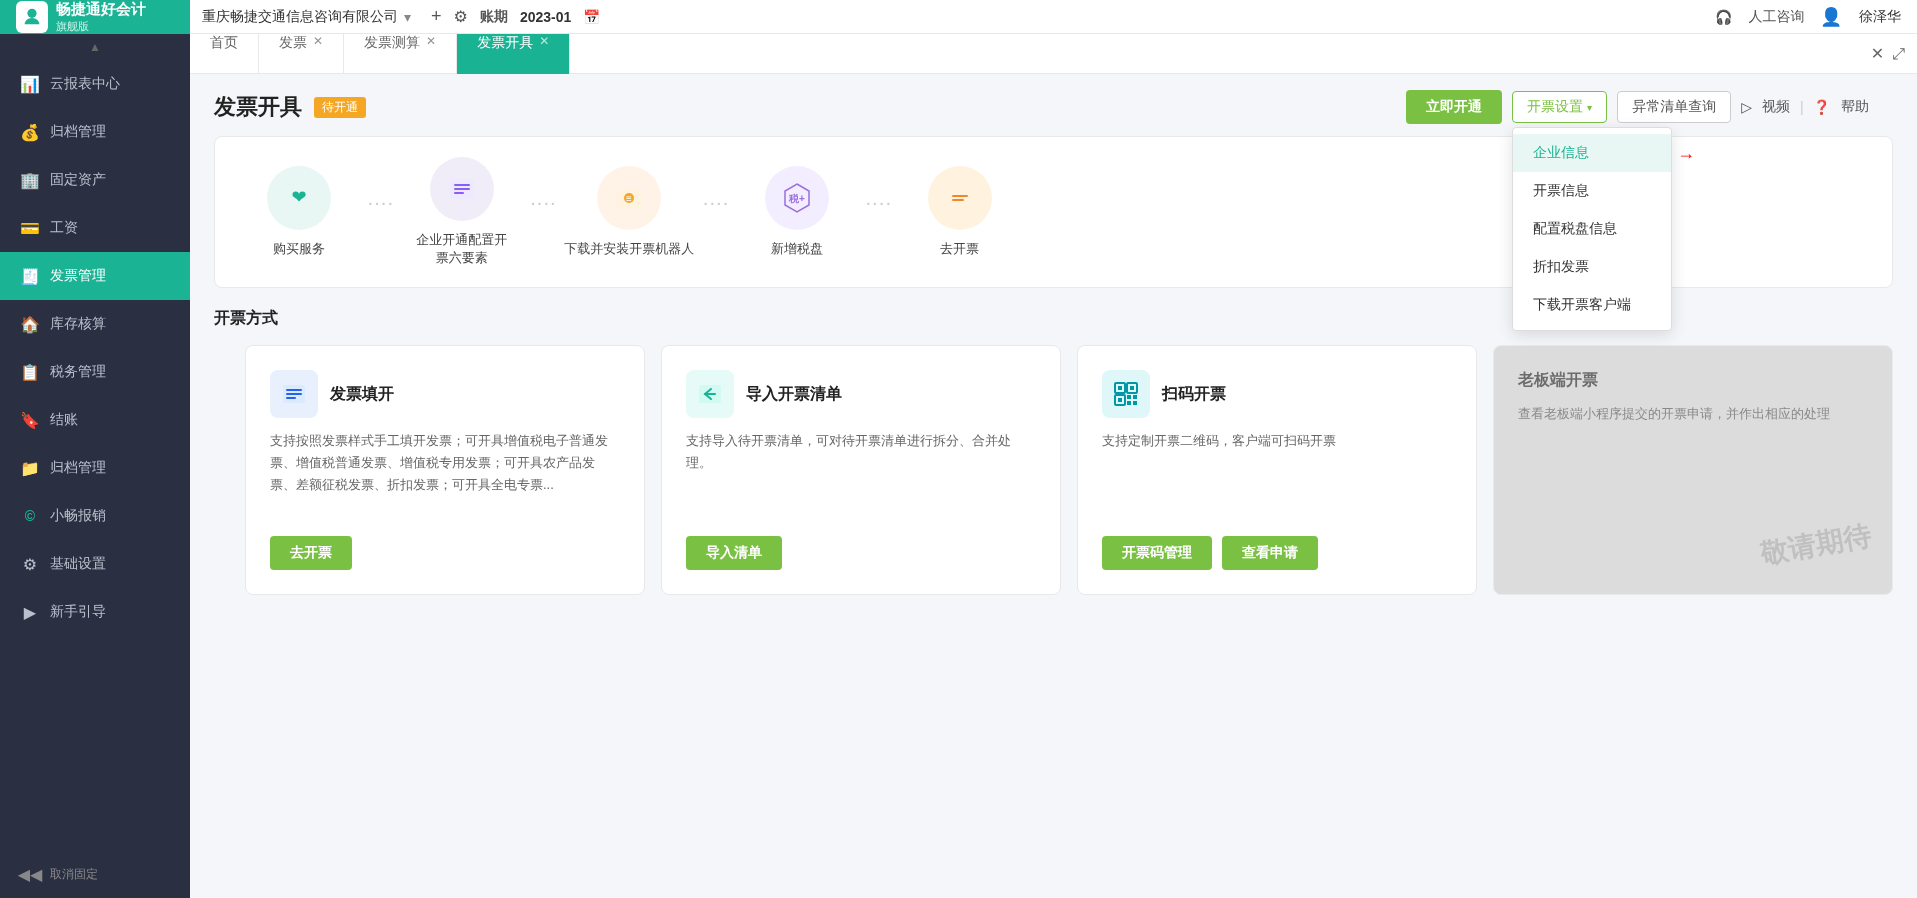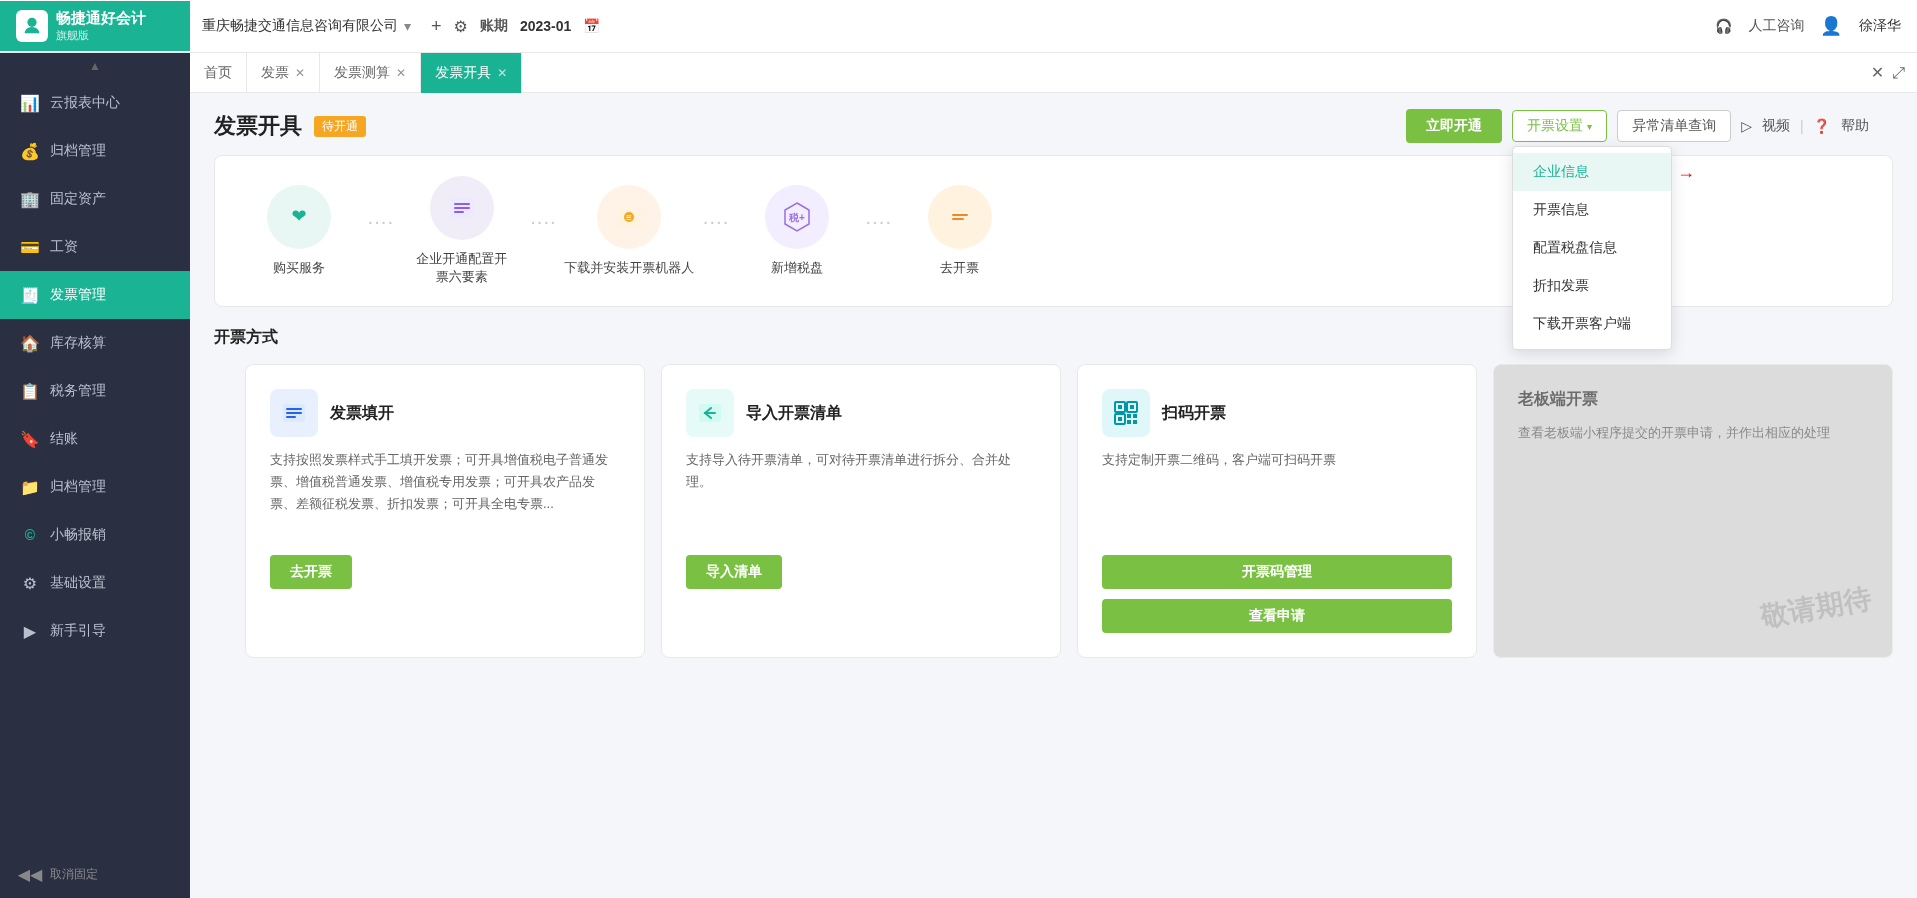--- a/index.html
+++ b/index.html
@@ -1,39 +1,39 @@
 <!DOCTYPE html>
 <html><head>
   <meta charset="utf-8">
   <style>
     * { margin: 0; padding: 0; box-sizing: border-box; }
     body { font-family: "Microsoft YaHei", "PingFang SC", sans-serif; font-size: 14px; background: #f0f2f5; width: 1917px; height: 898px; overflow: hidden; display: flex; flex-direction: column; }
 
     
-    .top-bar { height: 53px; background: #fff; display: flex; align-items: center; padding: 0 16px; border-bottom: 1px solid #e8e8e8; gap: 12px; flex-shrink: 0; }
+    .top-bar { height: 34px; background: #fff; display: flex; align-items: center; padding: 0 16px; border-bottom: 1px solid #e8e8e8; gap: 12px; flex-shrink: 0; }
     .logo-area { width: 190px; background: #1ab394; height: 50px; display: flex; align-items: center; gap: 8px; padding: 0 16px; flex-shrink: 0; margin-left: -16px; }
     .logo-icon { width: 32px; height: 32px; background: #fff; border-radius: 6px; display: flex; align-items: center; justify-content: center; }
     .logo-icon svg { width: 22px; height: 22px; }
     .company-selector { display: flex; align-items: center; gap: 6px; cursor: pointer; color: #333; font-size: 14px; }
     .top-actions { display: flex; align-items: center; gap: 12px; color: #666; margin-left: 8px; }
     .top-right { margin-left: auto; display: flex; align-items: center; gap: 16px; color: #555; }
 
     
     .sidebar { width: 190px; background: #2a3042; color: #ccc; flex-shrink: 0; display: flex; flex-direction: column; overflow: hidden; }
     .sidebar-item { display: flex; align-items: center; gap: 10px; padding: 14px 20px; cursor: pointer; font-size: 14px; color: #b8c0cc; transition: background 0.2s; }
     .sidebar-item.active { background: #1ab394; color: #fff; }
     .sidebar-icon { width: 20px; height: 20px; display: flex; align-items: center; justify-content: center; flex-shrink: 0; font-size: 16px; }
     .sidebar-scroll-up, .sidebar-scroll-down { text-align: center; padding: 6px; color: #666; cursor: pointer; font-size: 12px; }
 
     
     .content-area { flex: 1; display: flex; flex-direction: column; overflow: hidden; background: #f5f6fa; }
 
     
     .tab-bar { background: #fff; display: flex; align-items: center; padding: 0 0; border-bottom: 1px solid #e8e8e8; height: 40px; flex-shrink: 0; }
-    .tab { padding: 0 14px; height: 40px; display: flex; align-items: center; gap: 6px; cursor: pointer; font-size: 14px; color: #666; border-right: 1px solid #e8e8e8; position: relative; }
+    .tab { padding: 0 20px; height: 40px; display: flex; gap: 6px; cursor: pointer; font-size: 14px; color: #666; border-right: 1px solid #e8e8e8; position: relative; }
     .tab.active { background: #19b394; color: #fff; }
     .tab .tab-close { font-size: 12px; cursor: pointer; opacity: 0.7; }
     .tab.active .tab-close { color: #fff; }
     .tab-end-actions { margin-left: auto; display: flex; align-items: center; padding: 0 12px; gap: 8px; }
     .tab-end-btn { cursor: pointer; color: #666; font-size: 16px; }
 
     
     .page-header { padding: 16px 24px 12px; display: flex; align-items: center; gap: 12px; background: #f5f6fa; }
     .page-title { font-size: 22px; font-weight: bold; color: #222; }
     .status-badge { background: #f5a623; color: #fff; font-size: 12px; padding: 2px 8px; border-radius: 3px; }
@@ -362,21 +362,21 @@
                     <rect x="5" y="17" width="4" height="4" fill="#0097a7"></rect>
                     <rect x="14" y="14" width="4" height="4" fill="#0097a7"></rect>
                     <rect x="20" y="14" width="4" height="4" fill="#0097a7"></rect>
                     <rect x="14" y="20" width="4" height="4" fill="#0097a7"></rect>
                     <rect x="20" y="20" width="4" height="4" fill="#0097a7"></rect>
                   </svg>
                 </div>
                 <span class="method-card-title">扫码开票</span>
               </div>
               <div class="method-card-desc">支持定制开票二维码，客户端可扫码开票</div>
-              <div style="display:flex;gap:10px;flex-direction:column;">
+              <div style="display:flex;gap:10px;">
                 <button class="method-card-btn">开票码管理</button>
                 <button class="method-card-btn">查看申请</button>
               </div>
             </div>
 
             <div class="method-card disabled" style="background:#d8d8d8;position:relative;overflow:hidden;">
               <div class="method-card-header">
                 <span class="method-card-title" style="color:#555;">老板端开票</span>
               </div>
               <div class="method-card-desc" style="color:#777;">查看老板端小程序提交的开票申请，并作出相应的处理</div>

